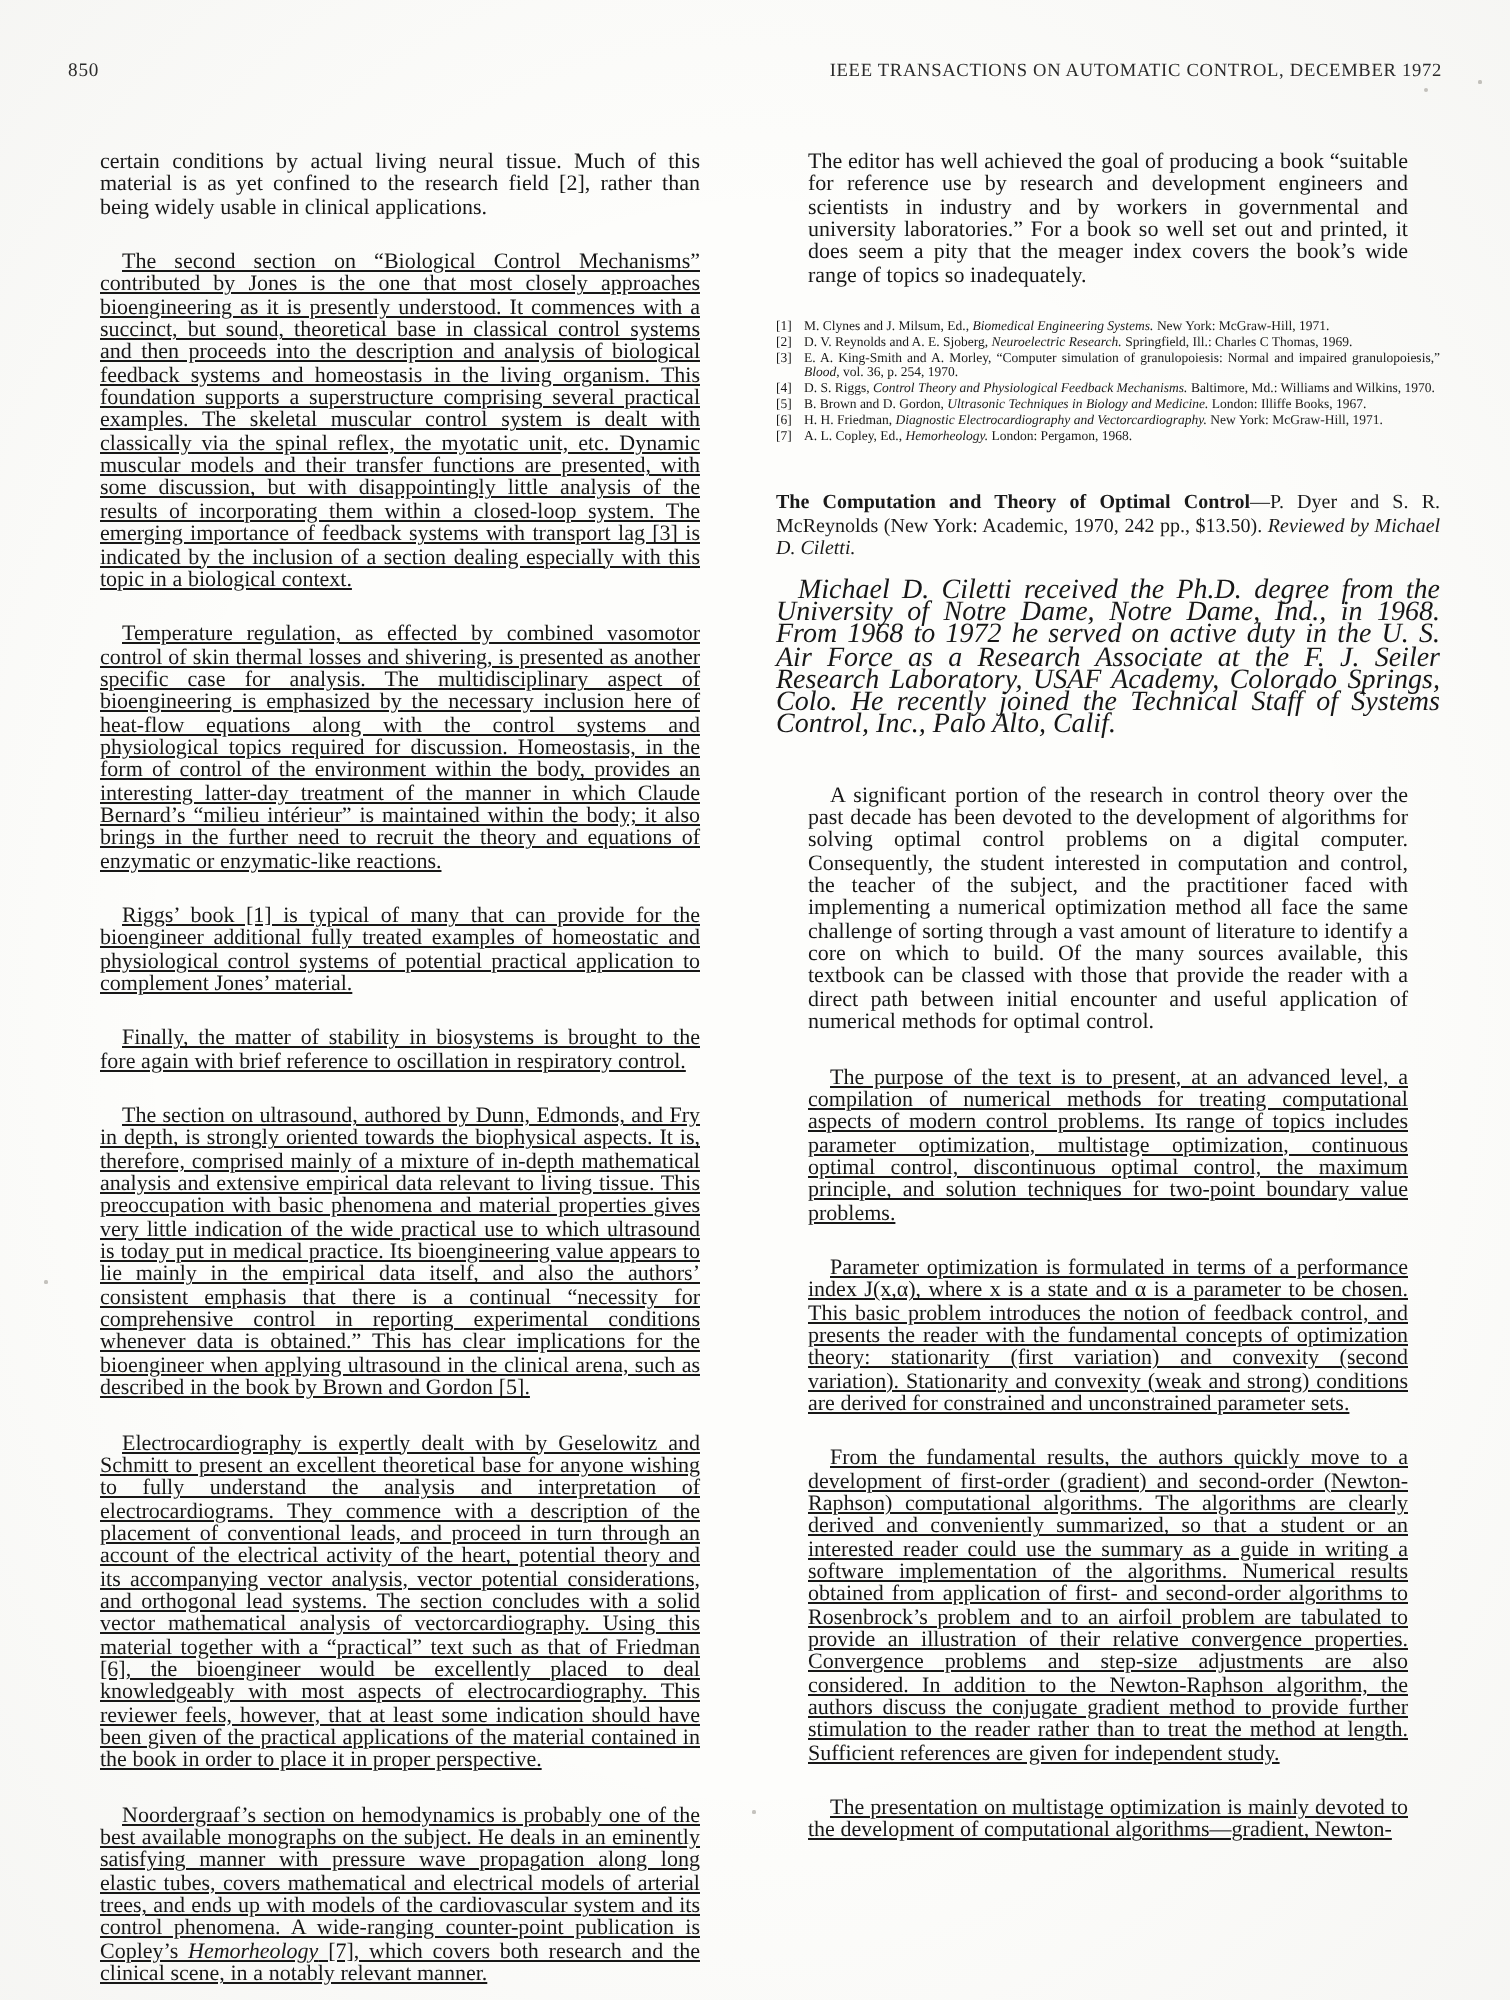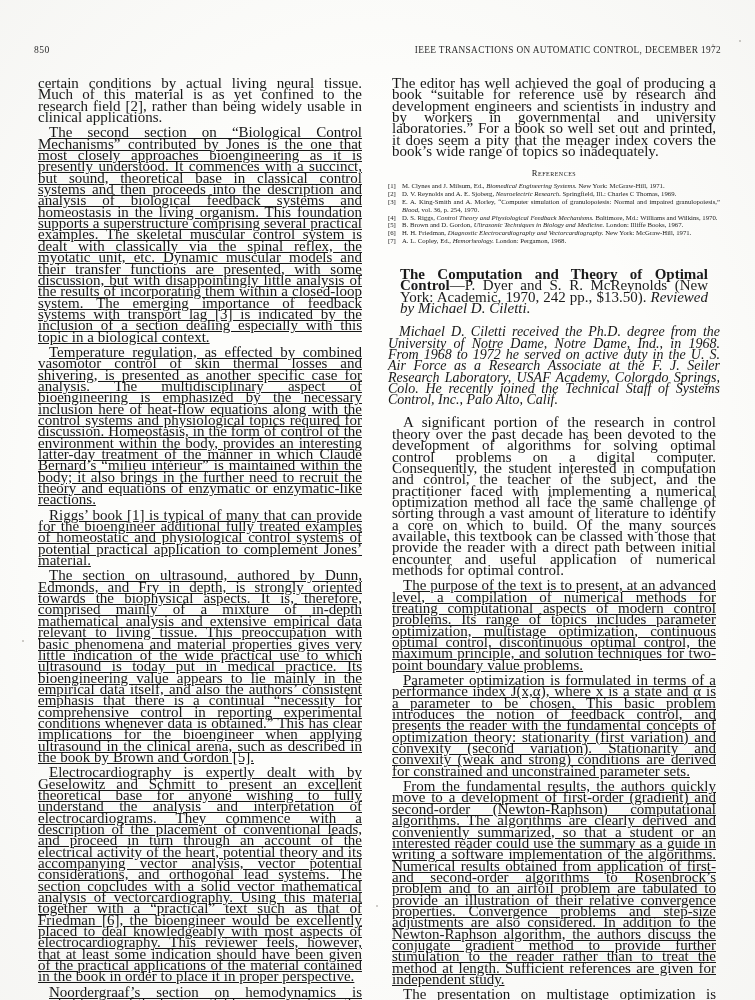--- a/index.html
+++ b/index.html
@@ -13,21 +13,21 @@
     overflow: hidden;
     font-family: "Liberation Serif", "DejaVu Serif", serif;
     color: #1a1a1a;
   }
   .page {
     position: relative;
     width: 755px;
     height: 1000px;
     background: #fdfdfb;
     box-sizing: border-box;
-    padding: 44px 34px 16px 34px;
+    padding: 30px 34px 16px 34px;
     
     background-image:
       radial-gradient(ellipse at 50% 50%, rgba(255,255,255,0) 55%, rgba(120,118,110,0.055) 100%);
   }
   
   .runhead {
     display: flex;
     justify-content: space-between;
     align-items: baseline;
     font-size: 8.2px;
@@ -51,22 +51,22 @@
   .cols {
     display: flex;
     gap: 22px;
     align-items: flex-start;
   }
   .col {
     width: 332px;
     flex: 0 0 332px;
   }
   p.body {
-    margin: 4px;
-    font-size: 15px;
+    margin: 16px;
+    font-size: 11px;
     line-height: 11.35px;
     text-align: justify;
     text-indent: 11px;
     hyphens: auto;
     -webkit-hyphens: auto;
     word-spacing: 0.1px;
     color: #171717;
   }
   p.body.noindent { text-indent: 0; }
   p.body + p.body { margin-top: 0; text-decoration: underline; }
@@ -99,22 +99,22 @@
   }
   ol.refs li .txt {
     flex: 1 1 auto;
     text-align: justify;
   }
   .it { font-style: italic; }
 
   
   .review-block { margin-top: 24px; }
   p.review-title {
-    margin: 12px;
-    font-size: 15px;
+    margin: 0;
+    font-size: 10px;
     line-height: 11.4px;
     text-align: justify;
     text-indent: 0;
     font-weight: bold;
   }
   p.review-title .norm { font-weight: normal; }
   p.review-title .normit { font-weight: normal; font-style: italic; }
 
   p.bio {
     margin: 9px 0 0 0;
@@ -145,29 +145,29 @@
     <span class="title">IEEE TRANSACTIONS ON AUTOMATIC CONTROL, DECEMBER 1972</span>
   </div>
 
   <div class="cols">
 
     <div class="col">
       <p class="body noindent">certain conditions by actual living neural tissue. Much of this material is as yet confined to the research field [2], rather than being widely usable in clinical applications.</p>
       <p class="body">The second section on “Biological Control Mechanisms” contributed by Jones is the one that most closely approaches bioengineering as it is presently understood. It commences with a succinct, but sound, theoretical base in classical control systems and then proceeds into the description and analysis of biological feedback systems and homeostasis in the living organism. This foundation supports a superstructure comprising several practical examples. The skeletal muscular control system is dealt with classically via the spinal reflex, the myotatic unit, etc. Dynamic muscular models and their transfer functions are presented, with some discussion, but with disappointingly little analysis of the results of incorporating them within a closed-loop system. The emerging importance of feedback systems with transport lag [3] is indicated by the inclusion of a section dealing especially with this topic in a biological context.</p>
       <p class="body">Temperature regulation, as effected by combined vasomotor control of skin thermal losses and shivering, is presented as another specific case for analysis. The multidisciplinary aspect of bioengineering is emphasized by the necessary inclusion here of heat-flow equations along with the control systems and physiological topics required for discussion. Homeostasis, in the form of control of the environment within the body, provides an interesting latter-day treatment of the manner in which Claude Bernard’s “milieu intérieur” is maintained within the body; it also brings in the further need to recruit the theory and equations of enzymatic or enzymatic-like reactions.</p>
       <p class="body">Riggs’ book [1] is typical of many that can provide for the bioengineer additional fully treated examples of homeostatic and physiological control systems of potential practical application to complement Jones’ material.</p>
+      <p class="body">Finally, the matter of stability in biosystems is brought to the fore again with brief reference to oscillation in respiratory control.</p>
       <p class="body">The section on ultrasound, authored by Dunn, Edmonds, and Fry in depth, is strongly oriented towards the biophysical aspects. It is, therefore, comprised mainly of a mixture of in-depth mathematical analysis and extensive empirical data relevant to living tissue. This preoccupation with basic phenomena and material properties gives very little indication of the wide practical use to which ultrasound is today put in medical practice. Its bioengineering value appears to lie mainly in the empirical data itself, and also the authors’ consistent emphasis that there is a continual “necessity for comprehensive control in reporting experimental conditions whenever data is obtained.” This has clear implications for the bioengineer when applying ultrasound in the clinical arena, such as described in the book by Brown and Gordon [5].</p>
       <p class="body">Electrocardiography is expertly dealt with by Geselowitz and Schmitt to present an excellent theoretical base for anyone wishing to fully understand the analysis and interpretation of electrocardiograms. They commence with a description of the placement of conventional leads, and proceed in turn through an account of the electrical activity of the heart, potential theory and its accompanying vector analysis, vector potential considerations, and orthogonal lead systems. The section concludes with a solid vector mathematical analysis of vectorcardiography. Using this material together with a “practical” text such as that of Friedman [6], the bioengineer would be excellently placed to deal knowledgeably with most aspects of electrocardiography. This reviewer feels, however, that at least some indication should have been given of the practical applications of the material contained in the book in order to place it in proper perspective.</p>
       <p class="body">Noordergraaf’s section on hemodynamics is probably one of the best available monographs on the subject. He deals in an eminently satisfying manner with pressure wave propagation along long elastic tubes, covers mathematical and electrical models of arterial trees, and ends up with models of the cardiovascular system and its control phenomena. A wide-ranging counter-point publication is Copley’s <span class="it">Hemorheology</span> [7], which covers both research and the clinical scene, in a notably relevant manner.</p>
     </div>
 
     <div class="col">
       <p class="body noindent">The editor has well achieved the goal of producing a book “suitable for reference use by research and development engineers and scientists in industry and by workers in governmental and university laboratories.” For a book so well set out and printed, it does seem a pity that the meager index covers the book’s wide range of topics so inadequately.</p>
 
-      <h2 class="refhead">References</h2>
 
       <ol class="refs">
         <li>
           <span class="num">[1]</span>
           <span class="txt">M. Clynes and J. Milsum, Ed., <span class="it">Biomedical Engineering Systems.</span> New York: McGraw-Hill, 1971.</span>
         </li>
         <li>
           <span class="num">[2]</span>
           <span class="txt">D. V. Reynolds and A. E. Sjoberg, <span class="it">Neuroelectric Research.</span> Springfield, Ill.: Charles C Thomas, 1969.</span>
         </li>

